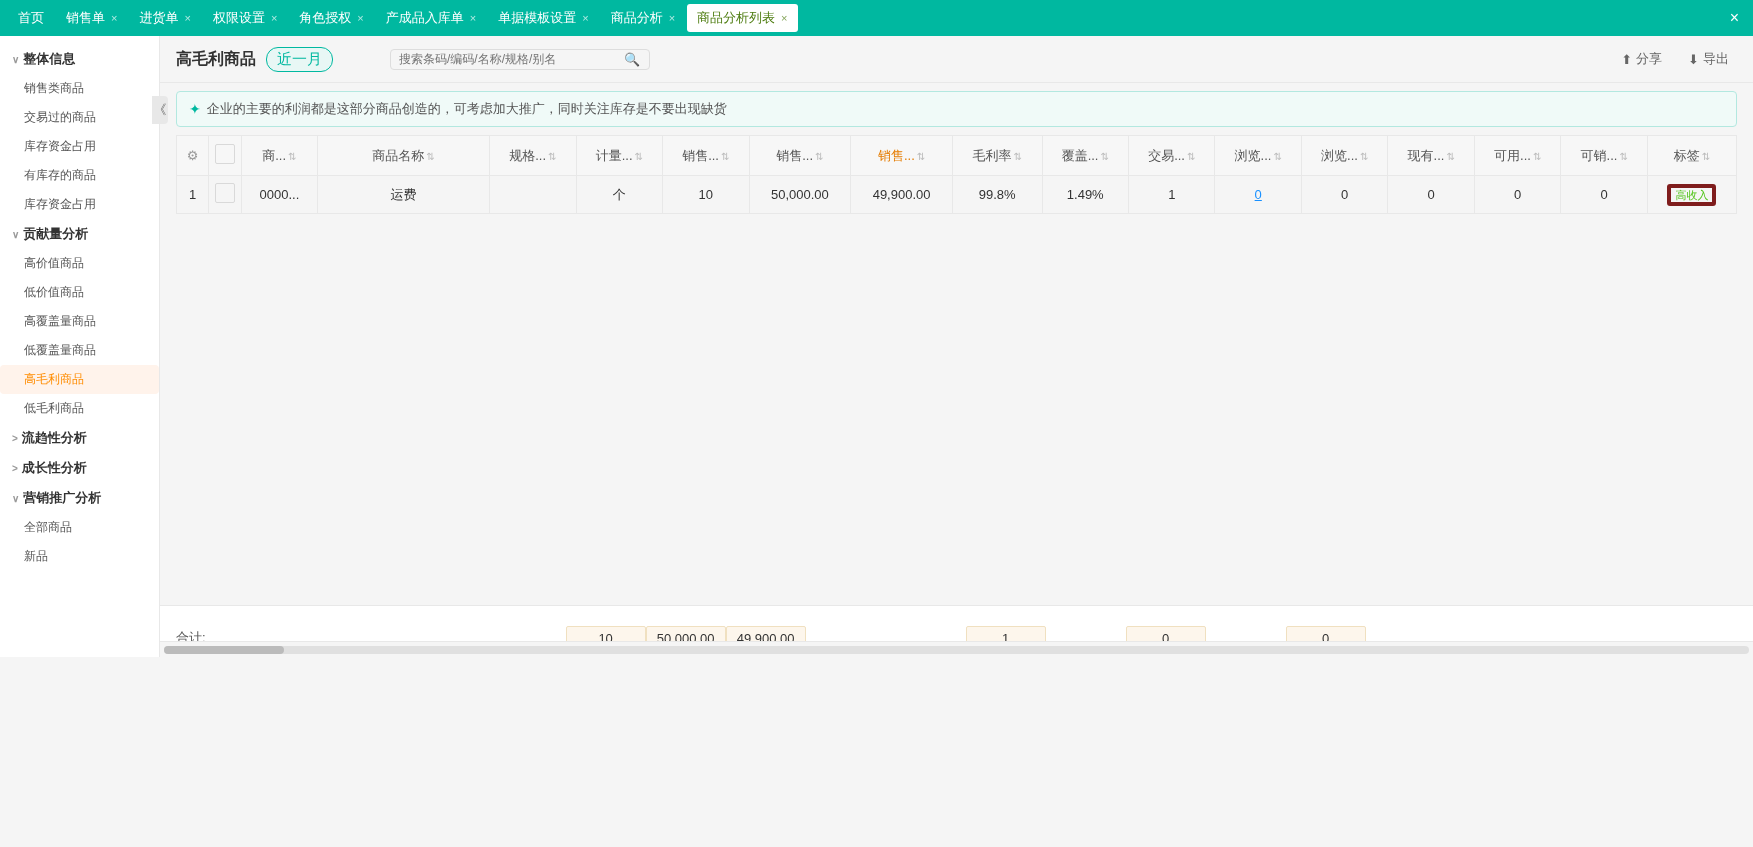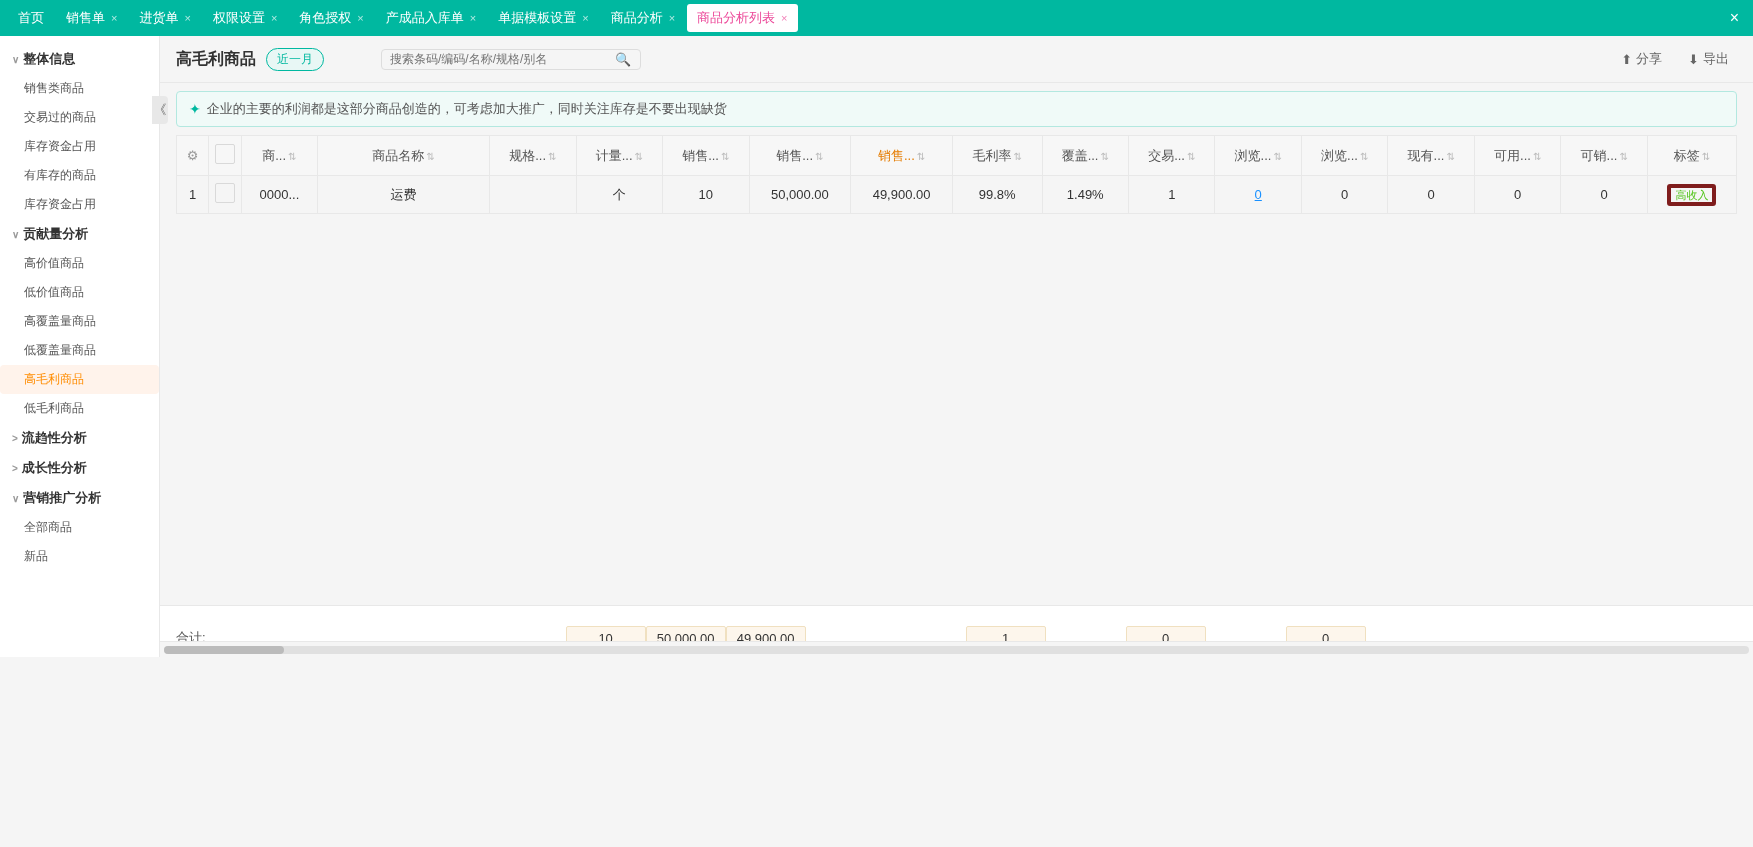--- a/index.html
+++ b/index.html
@@ -20,21 +20,21 @@
       align-items: center;
       padding: 0 10px;
       height: 28px;
       color: #fff;
       cursor: pointer;
       border-radius: 3px;
       white-space: nowrap;
       font-size: 13px;
       gap: 4px;
     }
-    .top-nav-item.active { background: #fff; color: #ec4899; }
+    .top-nav-item.active { background: #fff; color: #4d7c0f; }
     .top-nav-item .close-x {
       font-size: 11px;
       margin-left: 2px;
       opacity: 0.7;
     }
     .top-nav-close {
       color: #fff;
       cursor: pointer;
       font-size: 16px;
       padding: 0 6px;
@@ -106,21 +106,21 @@
       font-weight: bold;
       color: #333;
     }
     .filter-btn {
       background: #e8f7f5;
       color: #00b8a0;
       border: 1px solid #00b8a0;
       border-radius: 12px;
       padding: 2px 10px;
       cursor: pointer;
-      font-size: 12px;
+      font-size: 15px;
     }
     .search-box {
       display: flex;
       align-items: center;
       border: 1px solid #ddd;
       border-radius: 4px;
       padding: 2px 8px;
       gap: 4px;
       flex: 1;
       max-width: 260px;

